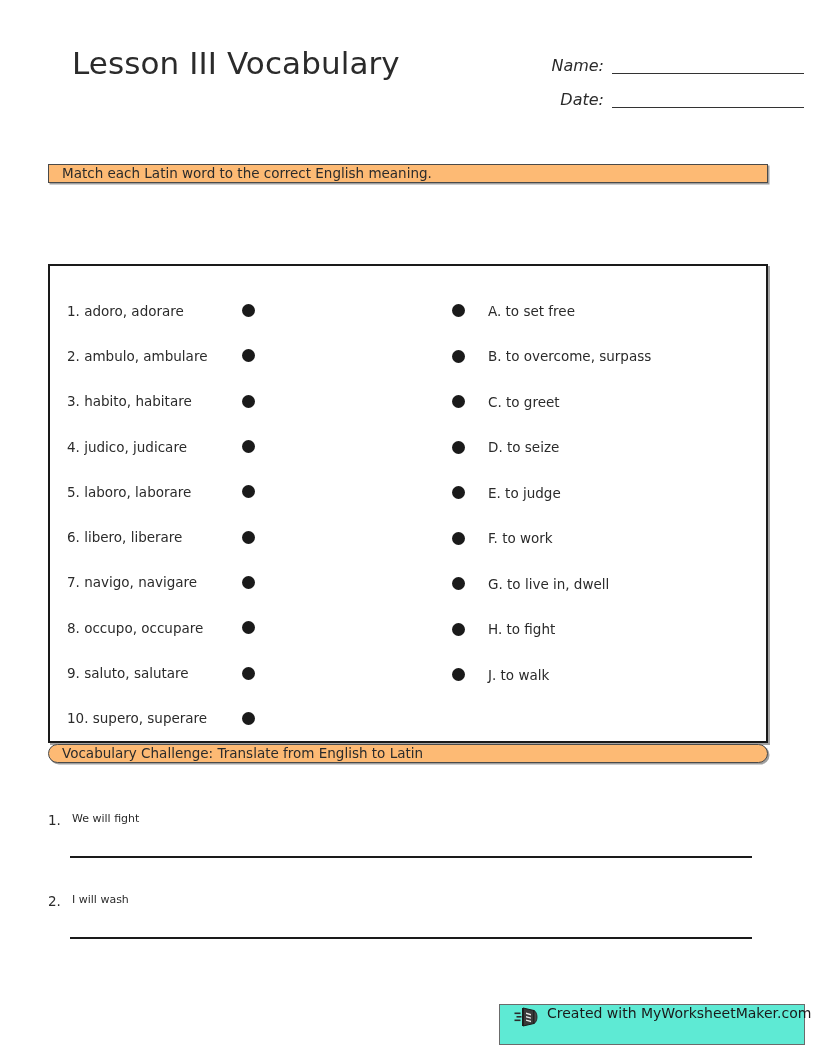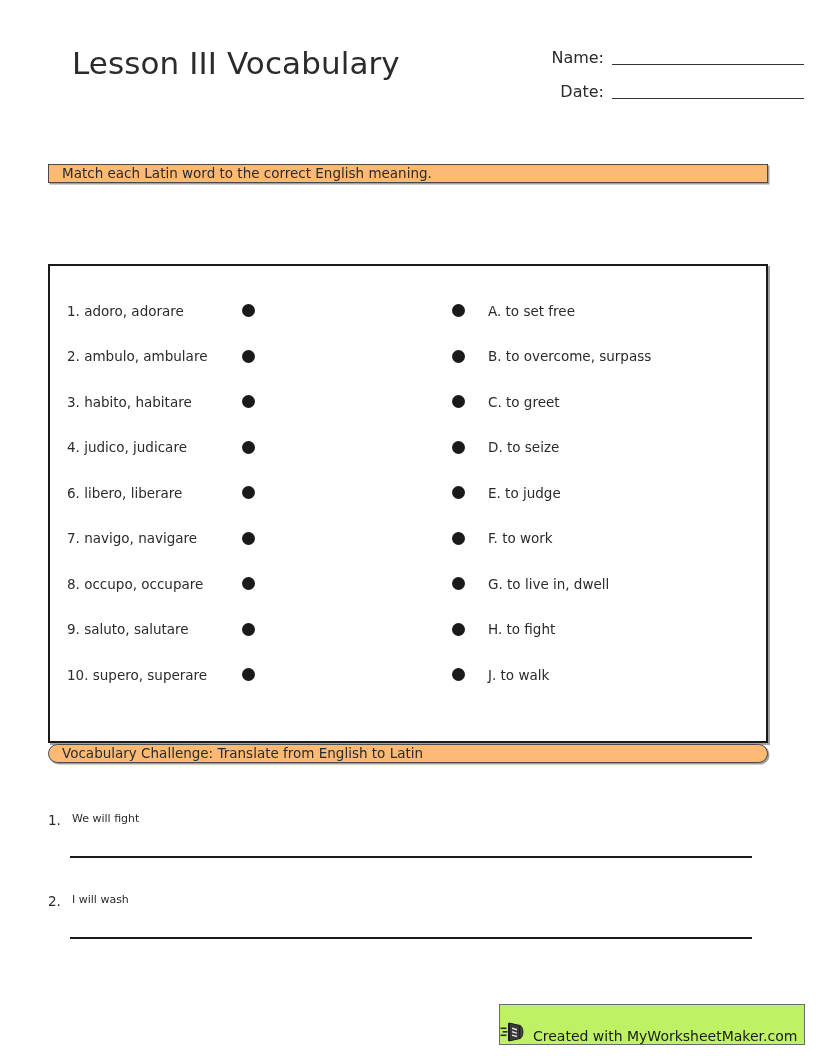--- a/index.html
+++ b/index.html
@@ -45,23 +45,24 @@
 
   .name-date-block {
     position: absolute;
     left: 500px;
     top: 48px;
     width: 280px;
   }
 
   .field-row {
     display: flex;
-    align-items: flex-start;
+    align-items: center;
     justify-content: flex-end;
     height: 34px;
+    font-style: italic;
   }
 
   .field-label {
     font-size: 16px;
     color: #2b2b2b;
     margin-right: 8px;
     white-space: nowrap;
   }
 
   .field-line {
@@ -200,23 +201,24 @@
   }
 
   
   .footer-badge {
     position: absolute;
     left: 499px;
     top: 1004px;
     width: 306px;
     height: 41px;
     border: 1px solid #6b6b6b;
-    background: #bef264;
-    display: flex;
-    align-items: flex-end;
+    background: #5eead4;
+    display: flex;
+    align-items: flex-start;
+    padding-left: 14px;
   }
 
   .footer-logo {
     width: 26px;
     height: 24px;
     flex: 0 0 auto;
     margin-right: 7px;
     display: block;
   }
 
@@ -267,20 +269,24 @@
         </div>
         <div class="match-row match-row-left">
           <span class="term-text">3. habito, habitare</span>
           <span class="match-dot"></span>
         </div>
         <div class="match-row match-row-left">
           <span class="term-text">4. judico, judicare</span>
           <span class="match-dot"></span>
         </div>
         <div class="match-row match-row-left">
+          <span class="term-text">5. laboro, laborare</span>
+          <span class="match-dot"></span>
+        </div>
+        <div class="match-row match-row-left">
           <span class="term-text">6. libero, liberare</span>
           <span class="match-dot"></span>
         </div>
         <div class="match-row match-row-left">
           <span class="term-text">7. navigo, navigare</span>
           <span class="match-dot"></span>
         </div>
         <div class="match-row match-row-left">
           <span class="term-text">8. occupo, occupare</span>
           <span class="match-dot"></span>

